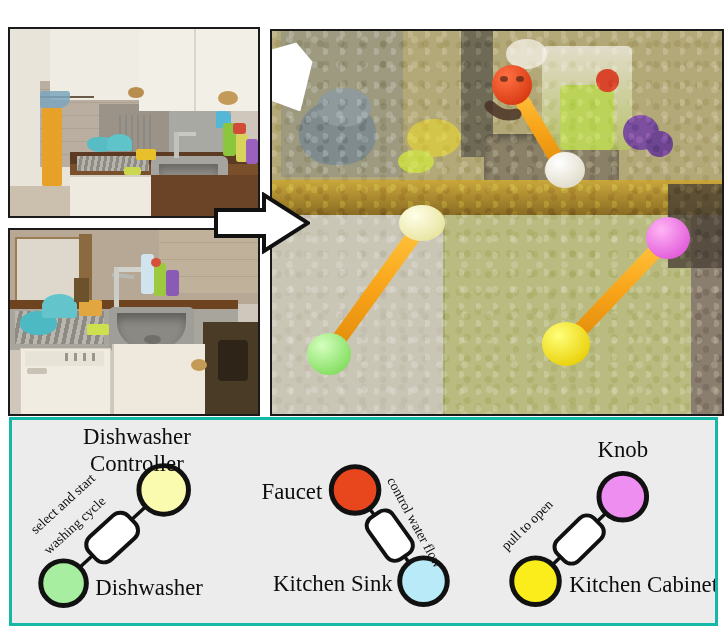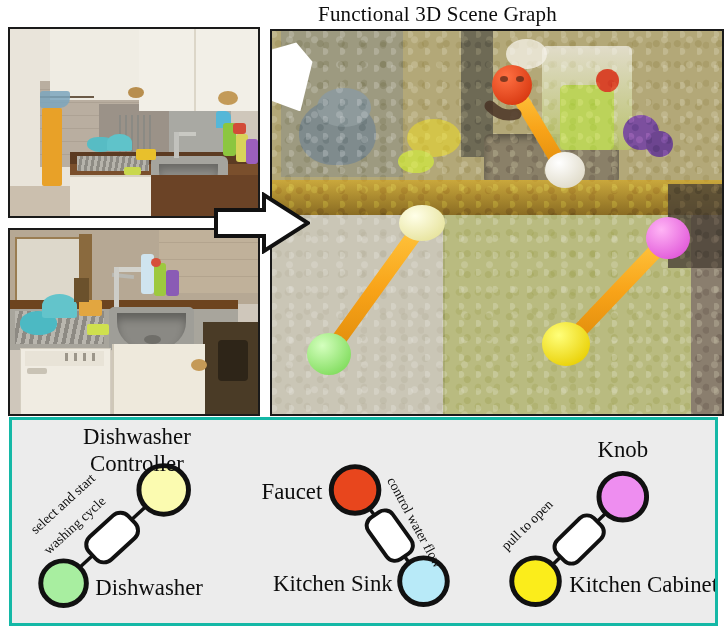--- a/index.html
+++ b/index.html
@@ -149,21 +149,20 @@
   #pc-seam{left:38%;top:48%;width:2px;height:52%;background:#a9ab72;}
   #pc-dark{left:88%;top:40%;width:12%;height:22%;background:#4a4136;opacity:.8;}
 
   #pc-graph{position:absolute;left:0;top:0;width:100%;height:100%;}
 </style>
 </head>
 <body>
 
 <div class="fig">
 
-  <div class="title" id="title-right">Functional 3D Scene Graph</div>
 
   <div class="photo" id="photo-1">
     <div class="ph" id="p1-wallL"></div>
     <div class="ph" id="p1-floor"></div>
     <div class="ph" id="p1-tile"></div>
     <div class="ph" id="p1-back"></div>
     <div class="ph" id="p1-splash"></div>
     <div class="ph" id="p1-cabA"></div>
     <div class="ph" id="p1-cabB"></div>
     <div class="ph" id="p1-cabSplit"></div>

